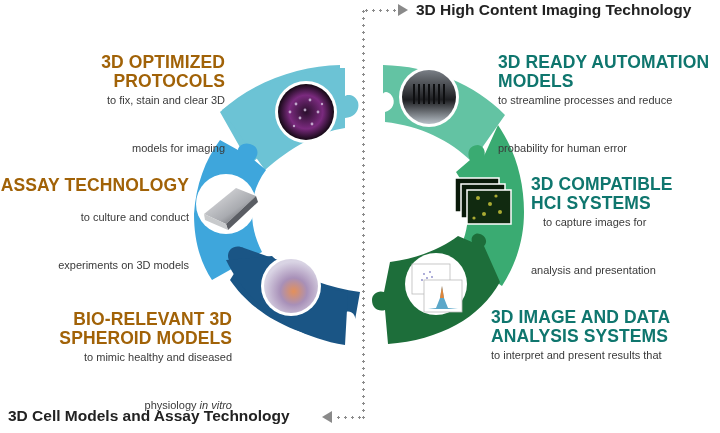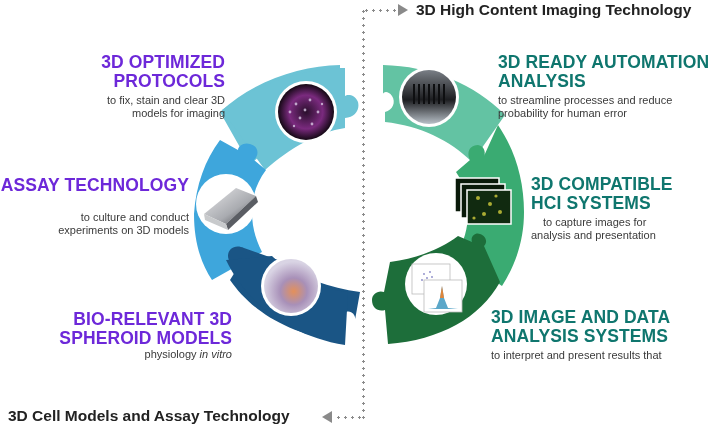--- a/index.html
+++ b/index.html
@@ -1,24 +1,24 @@
 <!DOCTYPE html>
 <html><head>
 <meta charset="utf-8">
 <style>
   html, body { margin: 0; padding: 0; background: #ffffff; }
   body { width: 720px; height: 433px; position: relative; overflow: hidden;
          font-family: "Liberation Sans", sans-serif; }
   .abs { position: absolute; }
   .ring { position: absolute; left: 0; top: 0; width: 720px; height: 433px; }
   .head { font-weight: bold; font-size: 17.5px; line-height: 19px; letter-spacing: 0.1px; }
-  .sub  { font-size: 11px; line-height: 12.5px; color: #3a3a3a; }
+  .sub  { font-size: 11px; line-height: 12.5px; color: #3a3a3a; margin-top: 35px; }
   .left  { text-align: right; }
   .right { text-align: left; }
-  .blue  { color: #6d28d9; }
+  .blue  { color: #a16207; }
   .green { color: #0f766e; }
   .axis-label { font-weight: bold; font-size: 15.5px; color: #222222; white-space: nowrap; }
   .dots-v { position: absolute; left: 362px; width: 3px;
             background-image: radial-gradient(circle, #8a8a8a 1.2px, transparent 1.4px);
             background-size: 3px 7px; background-repeat: repeat-y; }
   .dots-h { position: absolute; height: 3px;
             background-image: radial-gradient(circle, #8a8a8a 1.2px, transparent 1.4px);
             background-size: 7px 3px; background-repeat: repeat-x; }
   .tri-r { width: 0; height: 0; border-top: 6px solid transparent; border-bottom: 6px solid transparent; border-left: 10px solid #8a8a8a; }
   .tri-l { width: 0; height: 0; border-top: 6px solid transparent; border-bottom: 6px solid transparent; border-right: 10px solid #8a8a8a; }
@@ -154,26 +154,27 @@
 
 <div class="abs left" style="right: 531px; top: 176px;">
   <div class="head blue">ASSAY TECHNOLOGY</div>
   <div class="sub" style="margin-top:16px;">to culture and conduct</div>
   <div class="sub">experiments on 3D models</div>
 </div>
 
 <div class="abs left" style="right: 488px; top: 310px;">
   <div class="head blue">BIO-RELEVANT 3D</div>
   <div class="head blue">SPHEROID MODELS</div>
+  <div class="sub" style="margin-top:3px;">to mimic healthy and diseased</div>
   <div class="sub"><span>physiology </span><i>in vitro</i></div>
 </div>
 
 <div class="abs right" style="left: 498px; top: 53px;">
   <div class="head green">3D READY AUTOMATION</div>
-  <div class="head green">ANALYSIS</div>
+  <div class="head green">MODELS</div>
   <div class="sub" style="margin-top:3px;">to streamline processes and reduce</div>
   <div class="sub">probability for human error</div>
 </div>
 
 <div class="abs right" style="left: 531px; top: 175px;">
   <div class="head green">3D COMPATIBLE</div>
   <div class="head green">HCI SYSTEMS</div>
   <div class="sub" style="margin-top:3px;margin-left:12px;">to capture images for</div>
   <div class="sub">analysis and presentation</div>
 </div>

